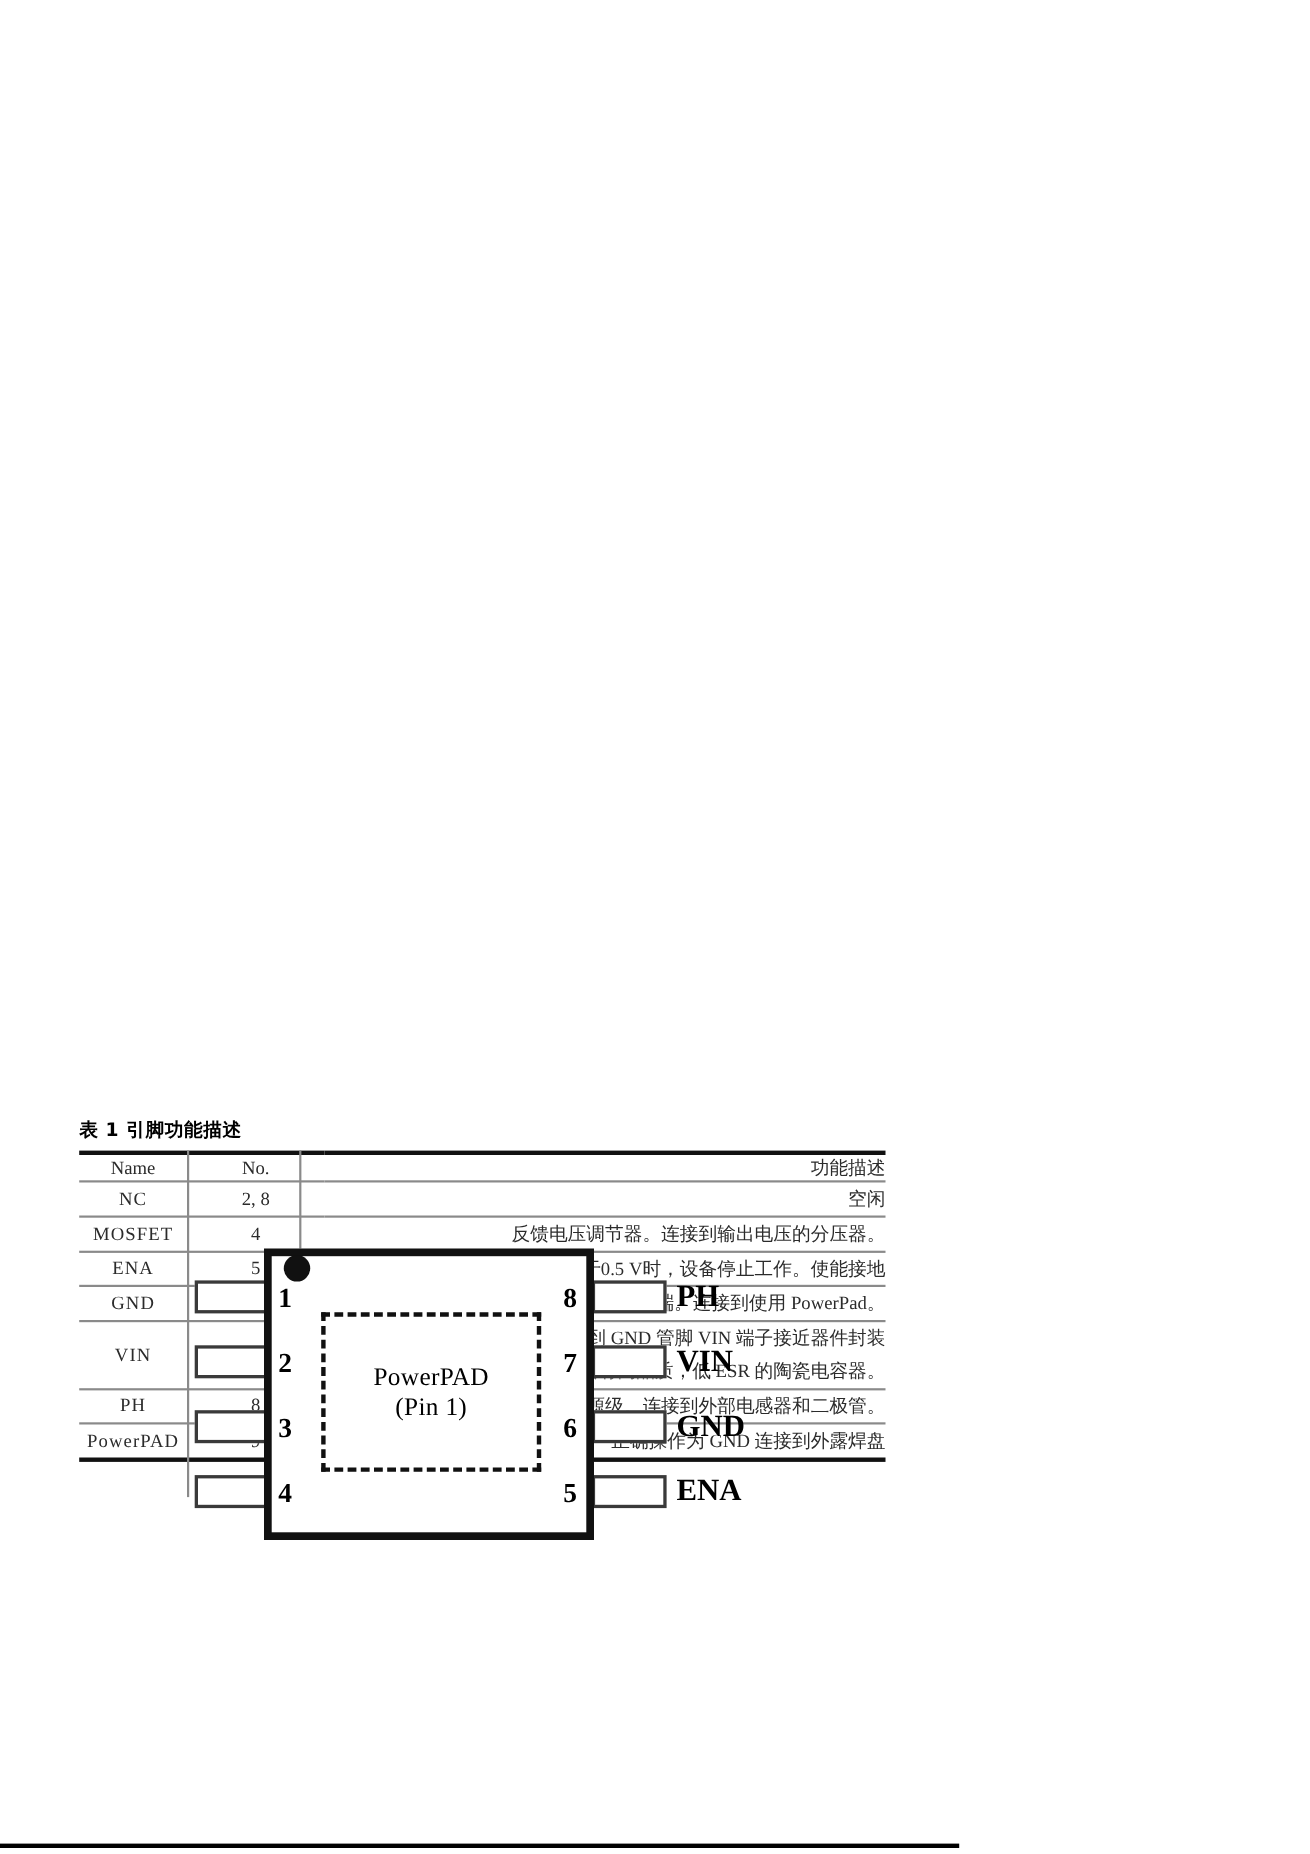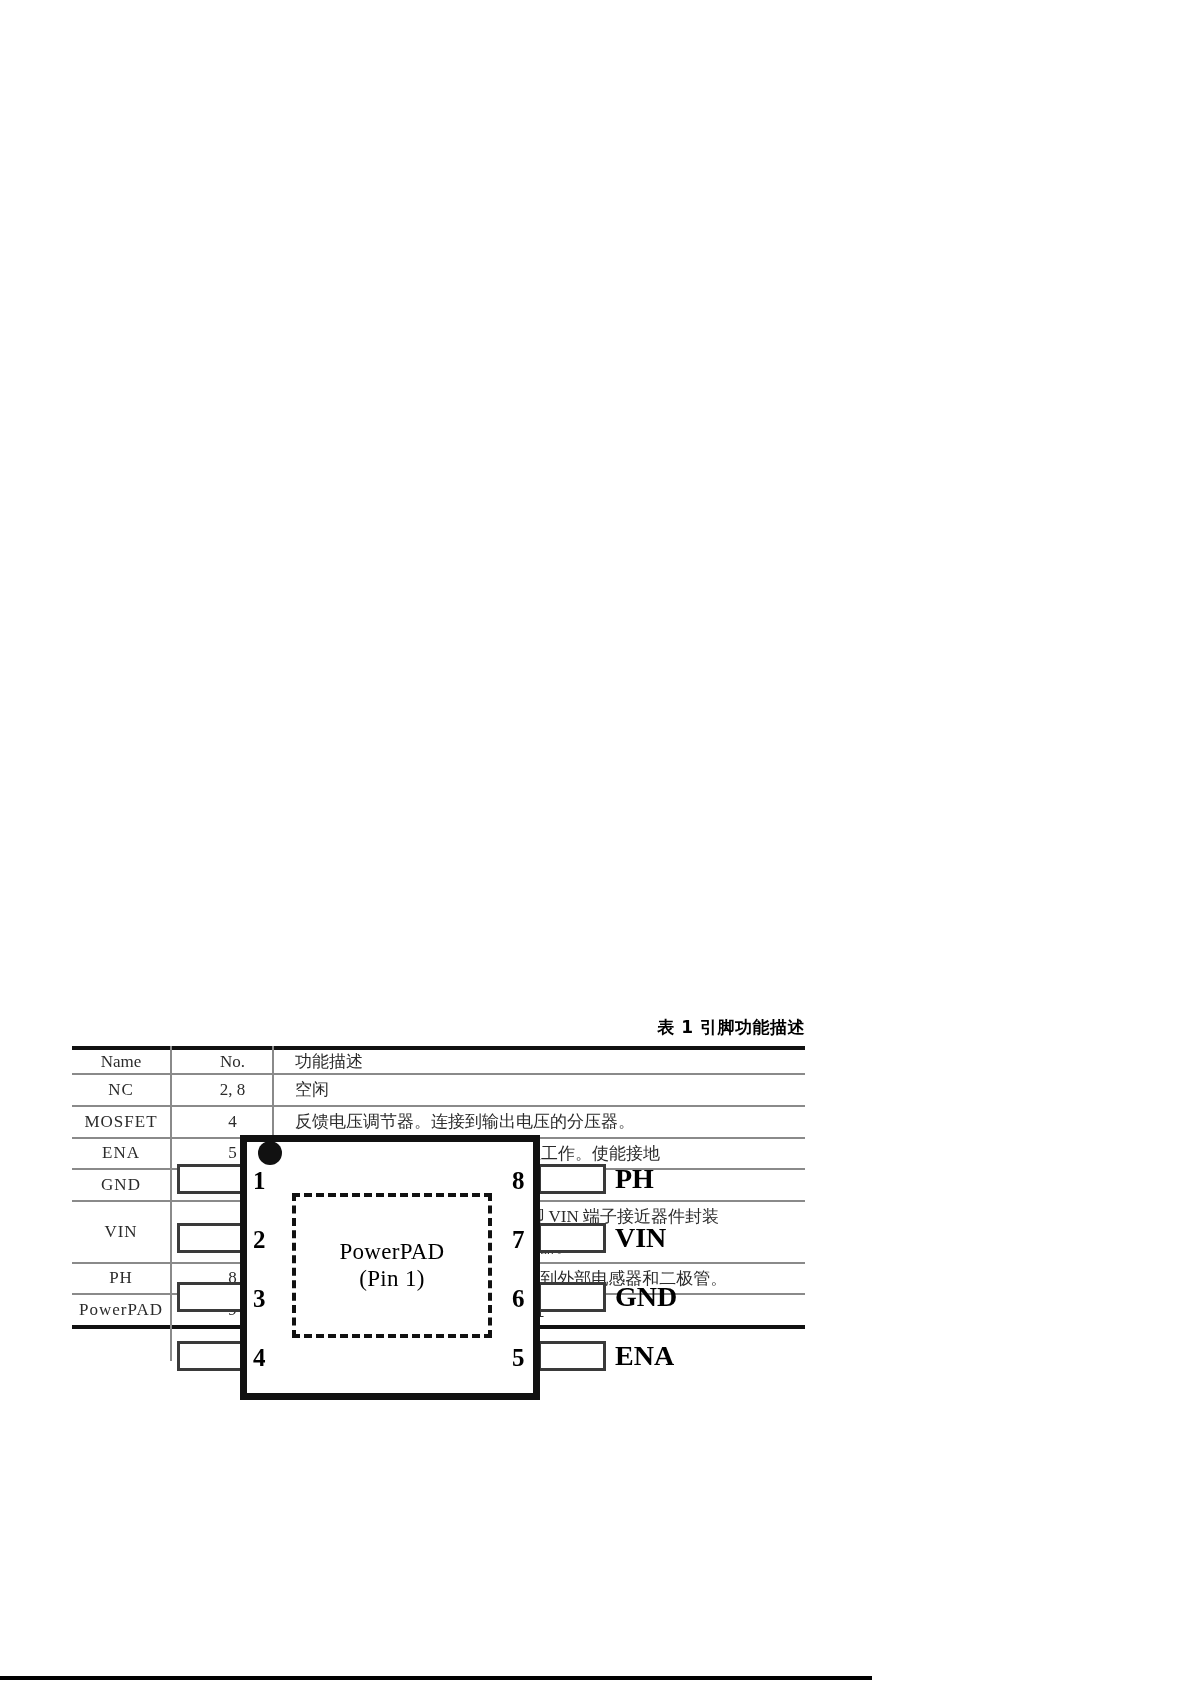--- a/index.html
+++ b/index.html
@@ -110,21 +110,21 @@
     white-space: nowrap;
   }
   .pin-name-right { left: 615px; }
 
   
   .table-caption {
     position: absolute;
     left: 72px;
     top: 1016px;
     width: 733px;
-    text-align: right;
+    text-align: left;
     font-family: "DejaVu Sans", "Liberation Sans", sans-serif;
     font-weight: 700;
     font-size: 17px;
     letter-spacing: 0.5px;
   }
 
   table.pin-table {
     position: absolute;
     left: 72px;
     top: 1046px;
@@ -133,21 +133,21 @@
     font-size: 17px;
     color: #2b2b2b;
   }
   table.pin-table td {
     border: none;
     padding: 0;
     vertical-align: middle;
   }
   .col-name   { width: 98px;  text-align: center; }
   .col-no     { width: 125px; text-align: center; }
-  .col-desc   { text-align: left; }
+  .col-desc   { text-align: right; }
 
   
   .pin-table tr.thick-top td { border-top: 4px solid #111; }
   .pin-table tr td { border-bottom: 2px solid #8a8a8a; }
   .pin-table tr.last-row td { border-bottom: 4px solid #111; }
 
   
   .vrule {
     position: absolute;
     top: 1046px;

